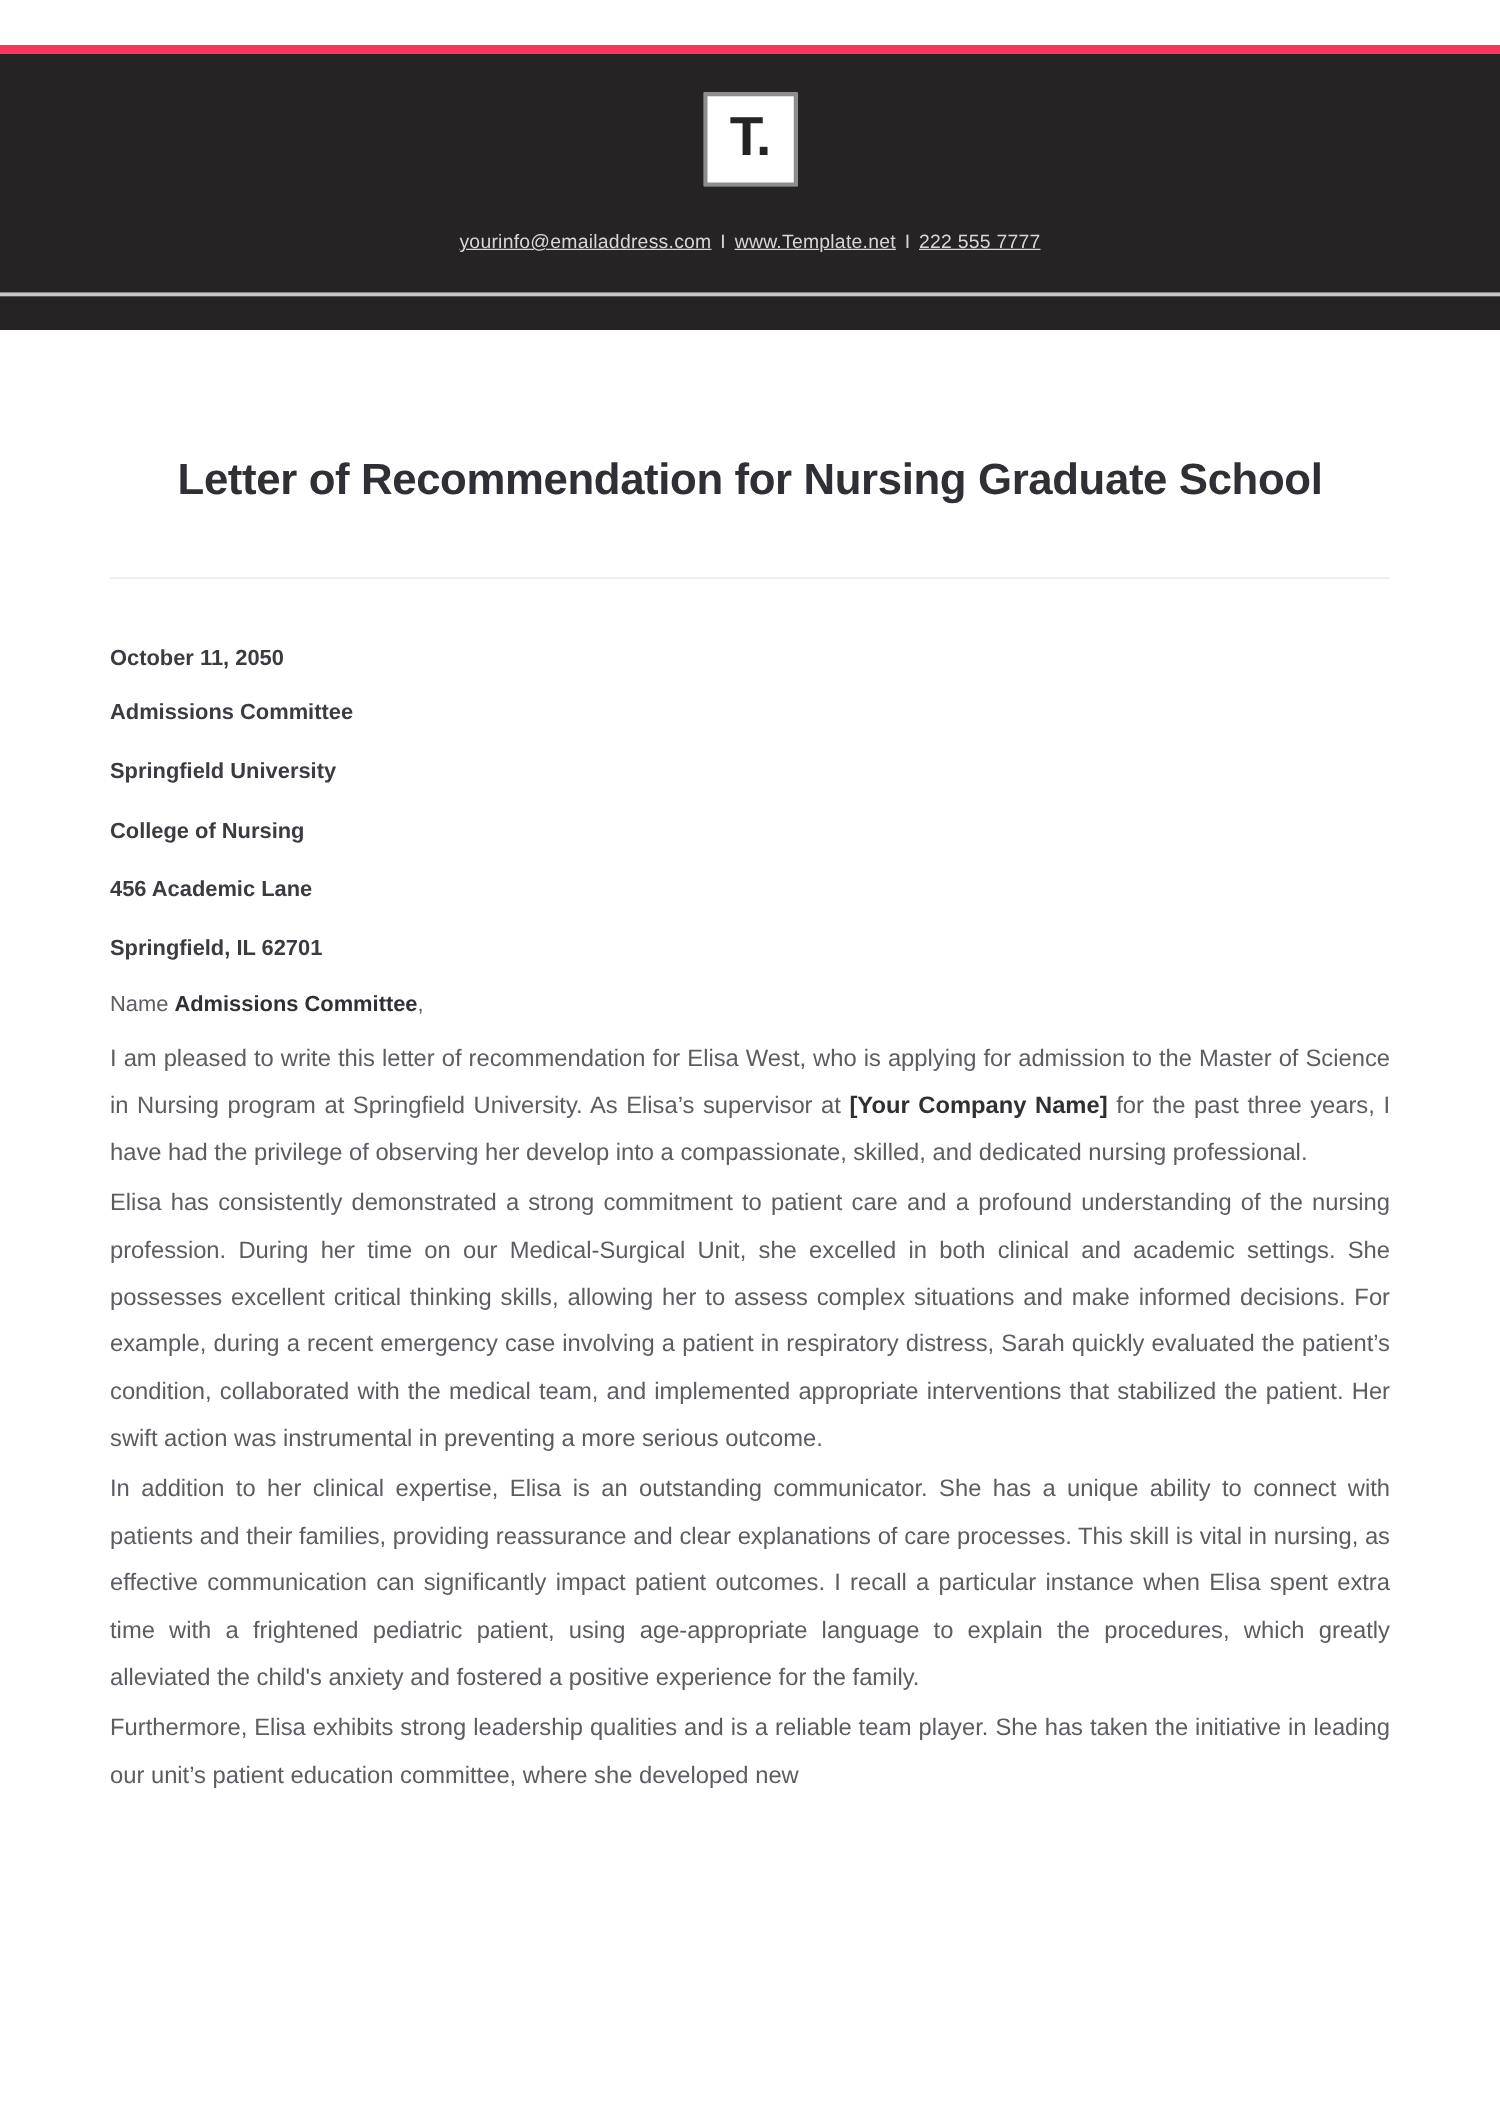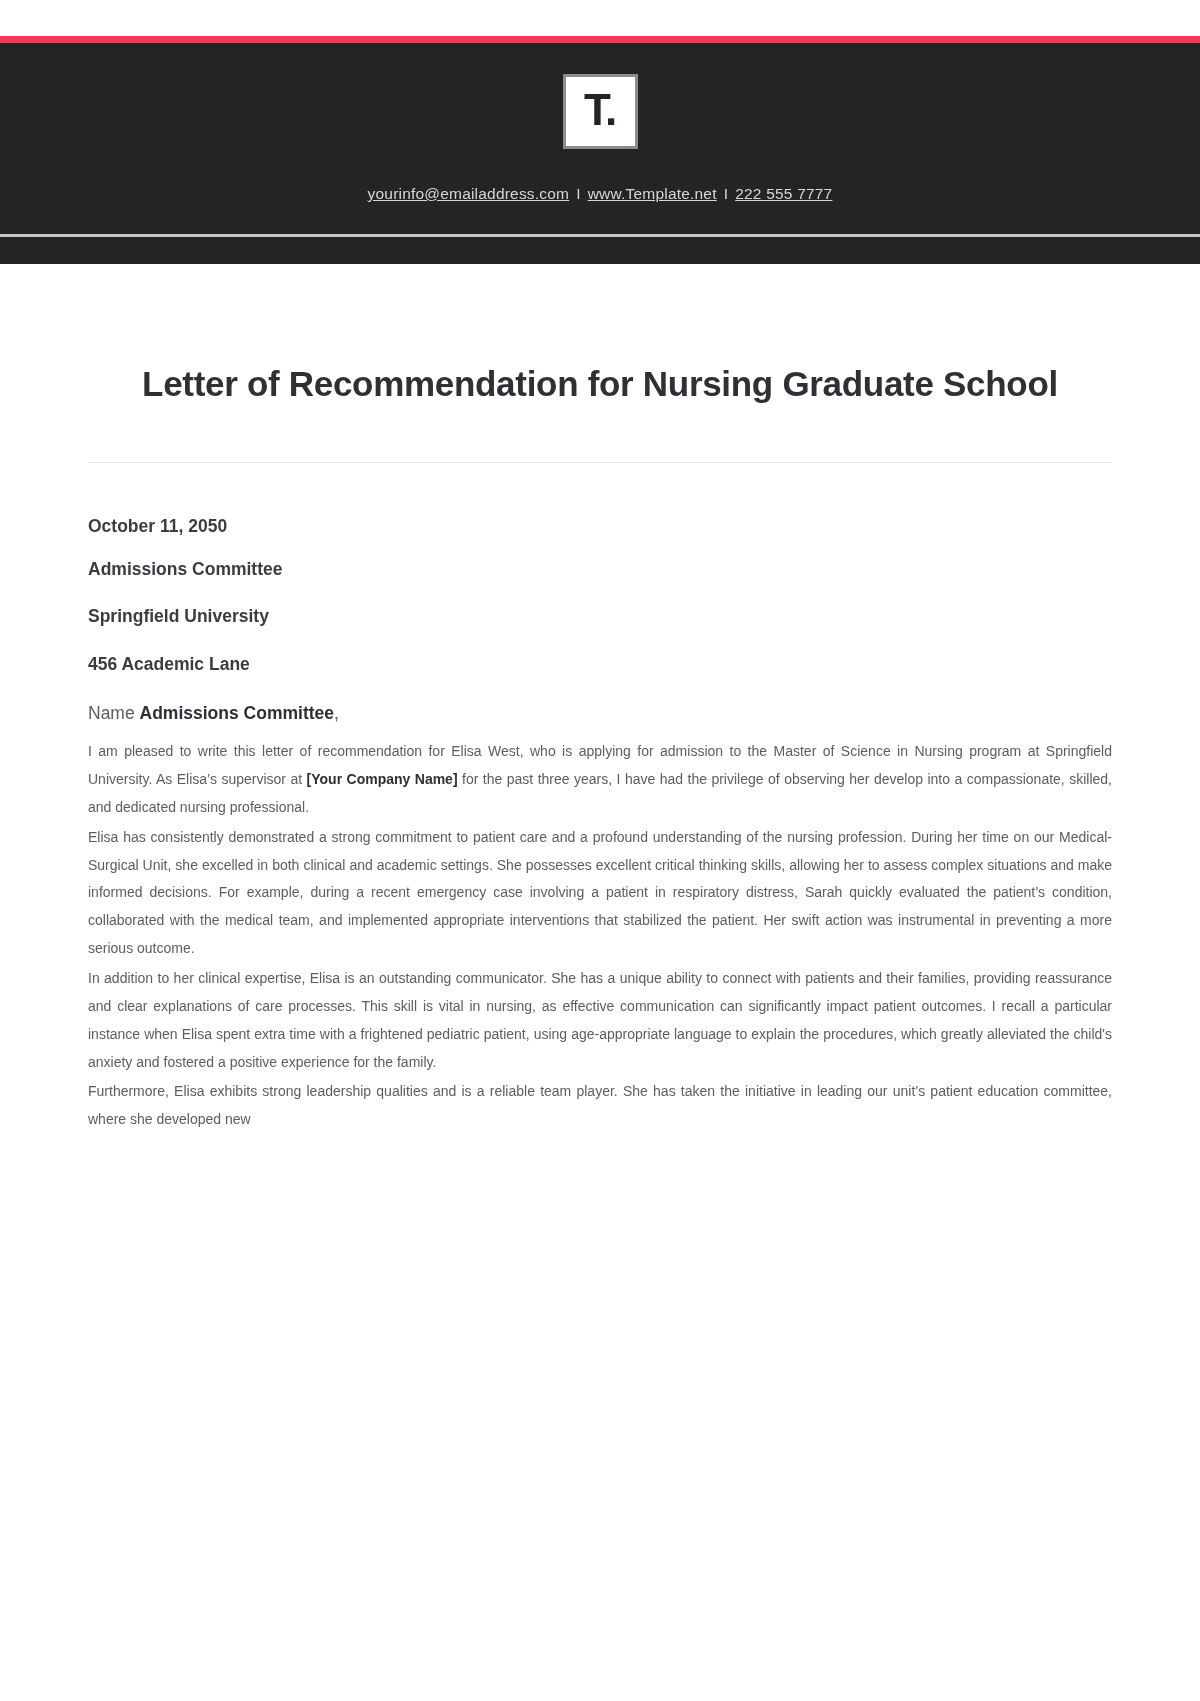--- a/index.html
+++ b/index.html
@@ -116,21 +116,21 @@
     color: #5c5c63;
     margin: 0 0 12px 0;
     line-height: 1.5;
   }
   .salutation b {
     color: #2f2f35;
     font-weight: bold;
   }
 
   .para {
-    font-size: 14px;
+    font-size: 19px;
     color: #5c5c63;
     line-height: 1.99;
     text-align: justify;
     margin: 0 0 2px 0;
     hyphens: none;
   }
   .para b {
     color: #2f2f35;
     font-weight: bold;
   }
@@ -156,21 +156,23 @@
 
 <div class="doc">
 
   <h1 class="doc-title">Letter of Recommendation for Nursing Graduate School</h1>
   <hr class="title-rule">
 
   <div class="addr-block">
     <p class="addr-line tight">October 11, 2050</p>
     <p class="addr-line">Admissions Committee</p>
     <p class="addr-line">Springfield University</p>
+    <p class="addr-line">College of Nursing</p>
     <p class="addr-line">456 Academic Lane</p>
+    <p class="addr-line tight">Springfield, IL 62701</p>
   </div>
 
   <p class="salutation"><span>Name </span><b>Admissions Committee</b><span>,</span></p>
 
   <p class="para"><span>I am pleased to write this letter of recommendation for Elisa West, who is applying for admission to the Master of Science in Nursing program at Springfield University. As Elisa’s supervisor at </span><b>[Your Company Name]</b><span> for the past three years, I have had the privilege of observing her develop into a compassionate, skilled, and dedicated nursing professional.</span></p>
 
   <p class="para">Elisa has consistently demonstrated a strong commitment to patient care and a profound understanding of the nursing profession. During her time on our Medical-Surgical Unit, she excelled in both clinical and academic settings. She possesses excellent critical thinking skills, allowing her to assess complex situations and make informed decisions. For example, during a recent emergency case involving a patient in respiratory distress, Sarah quickly evaluated the patient’s condition, collaborated with the medical team, and implemented appropriate interventions that stabilized the patient. Her swift action was instrumental in preventing a more serious outcome.</p>
 
   <p class="para">In addition to her clinical expertise, Elisa is an outstanding communicator. She has a unique ability to connect with patients and their families, providing reassurance and clear explanations of care processes. This skill is vital in nursing, as effective communication can significantly impact patient outcomes. I recall a particular instance when Elisa spent extra time with a frightened pediatric patient, using age-appropriate language to explain the procedures, which greatly alleviated the child's anxiety and fostered a positive experience for the family.</p>
 

